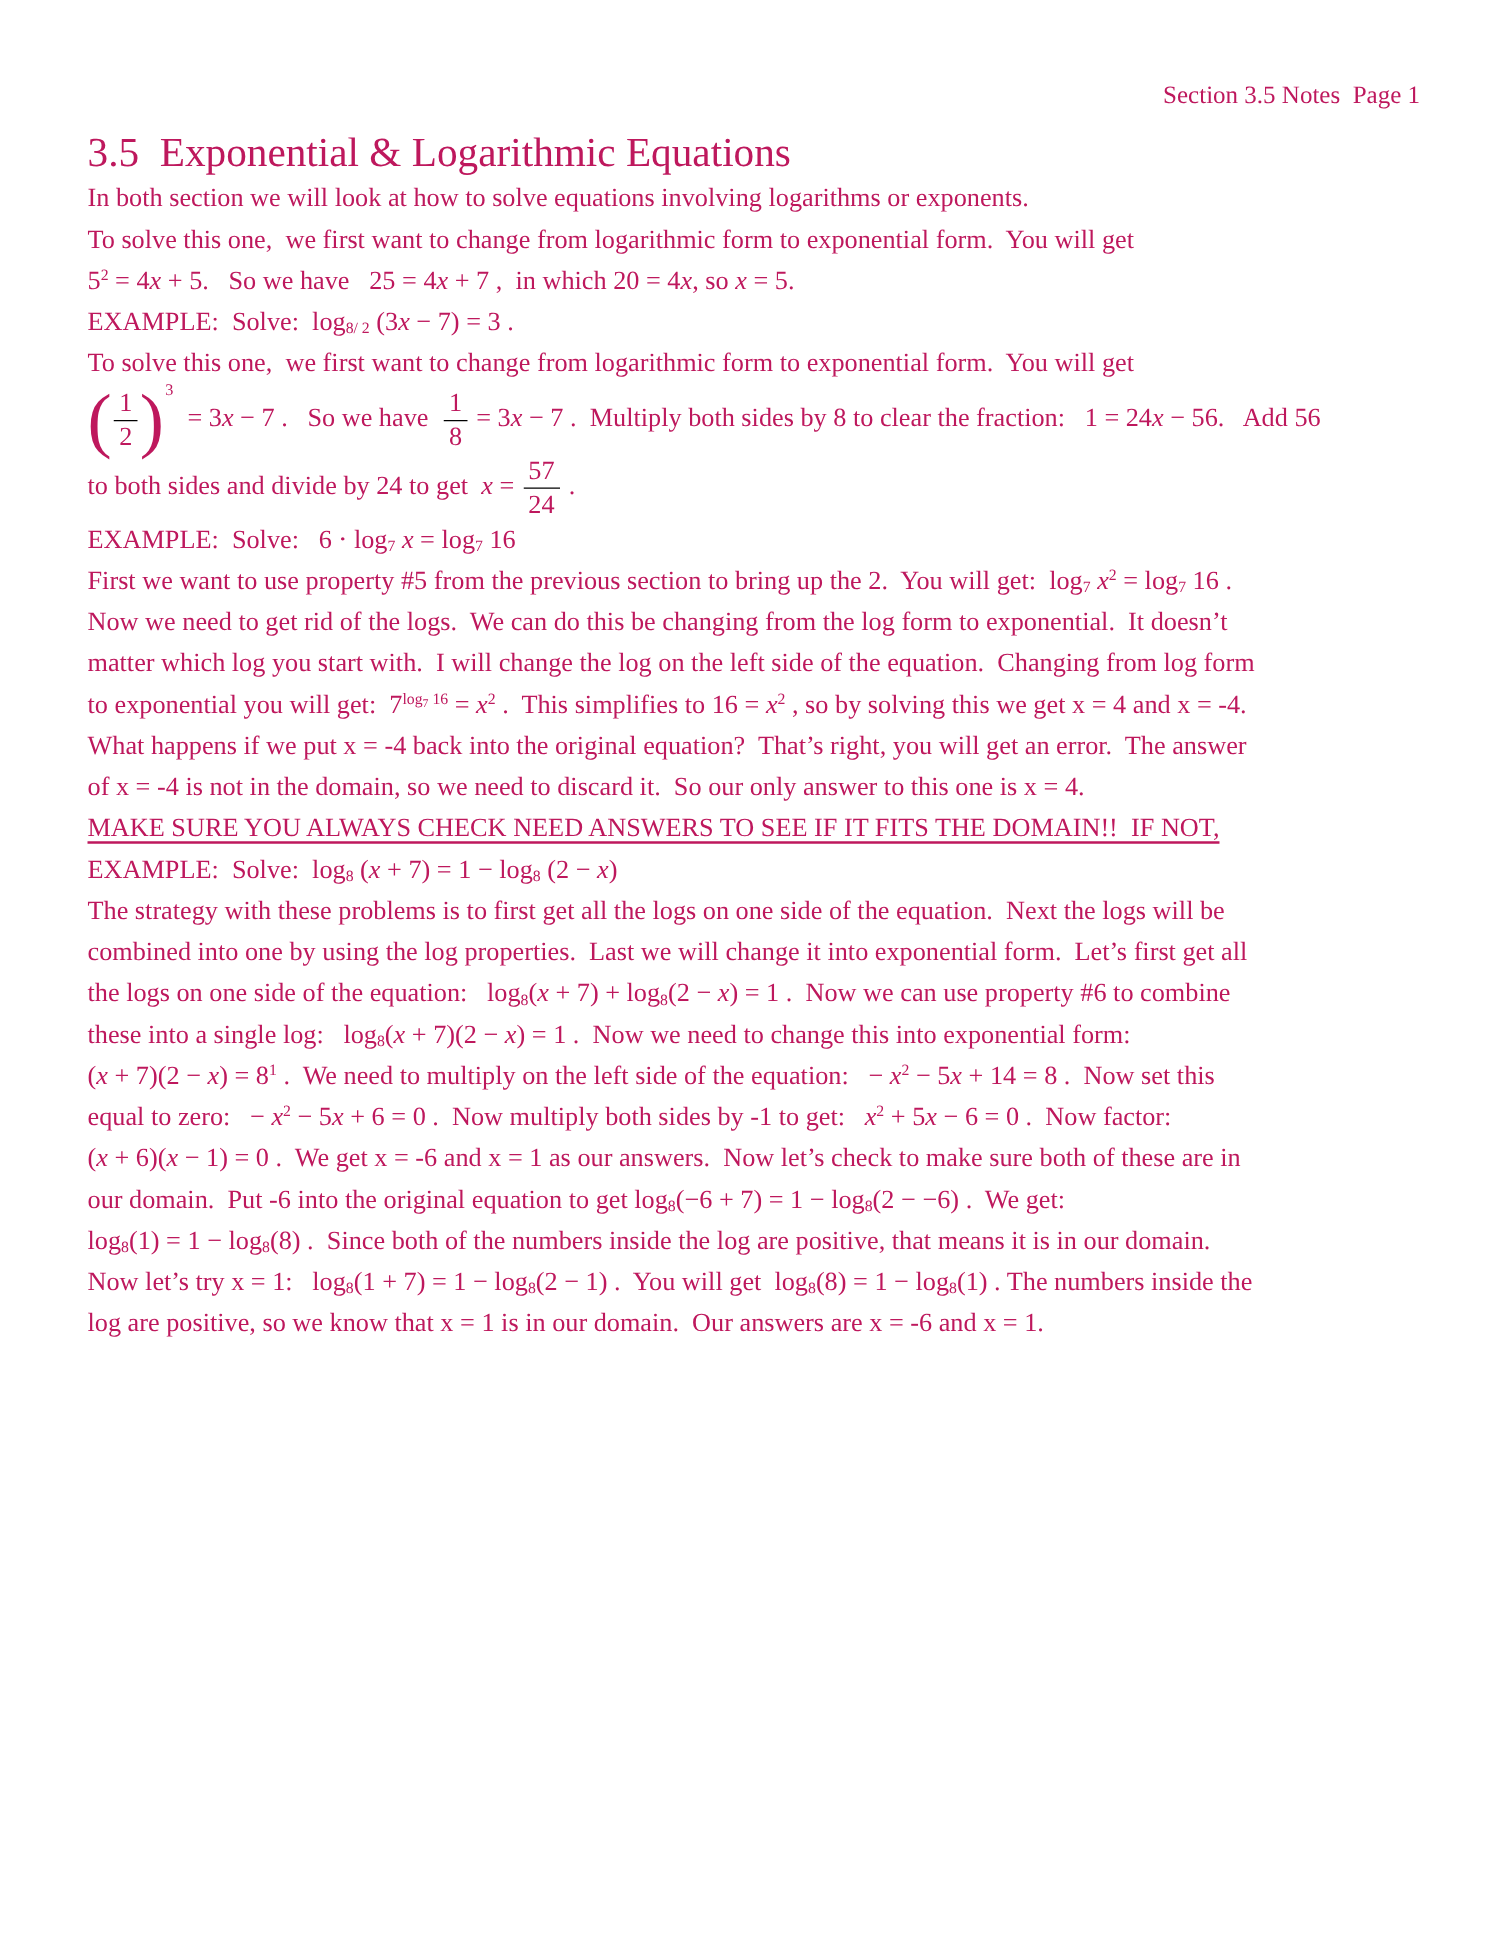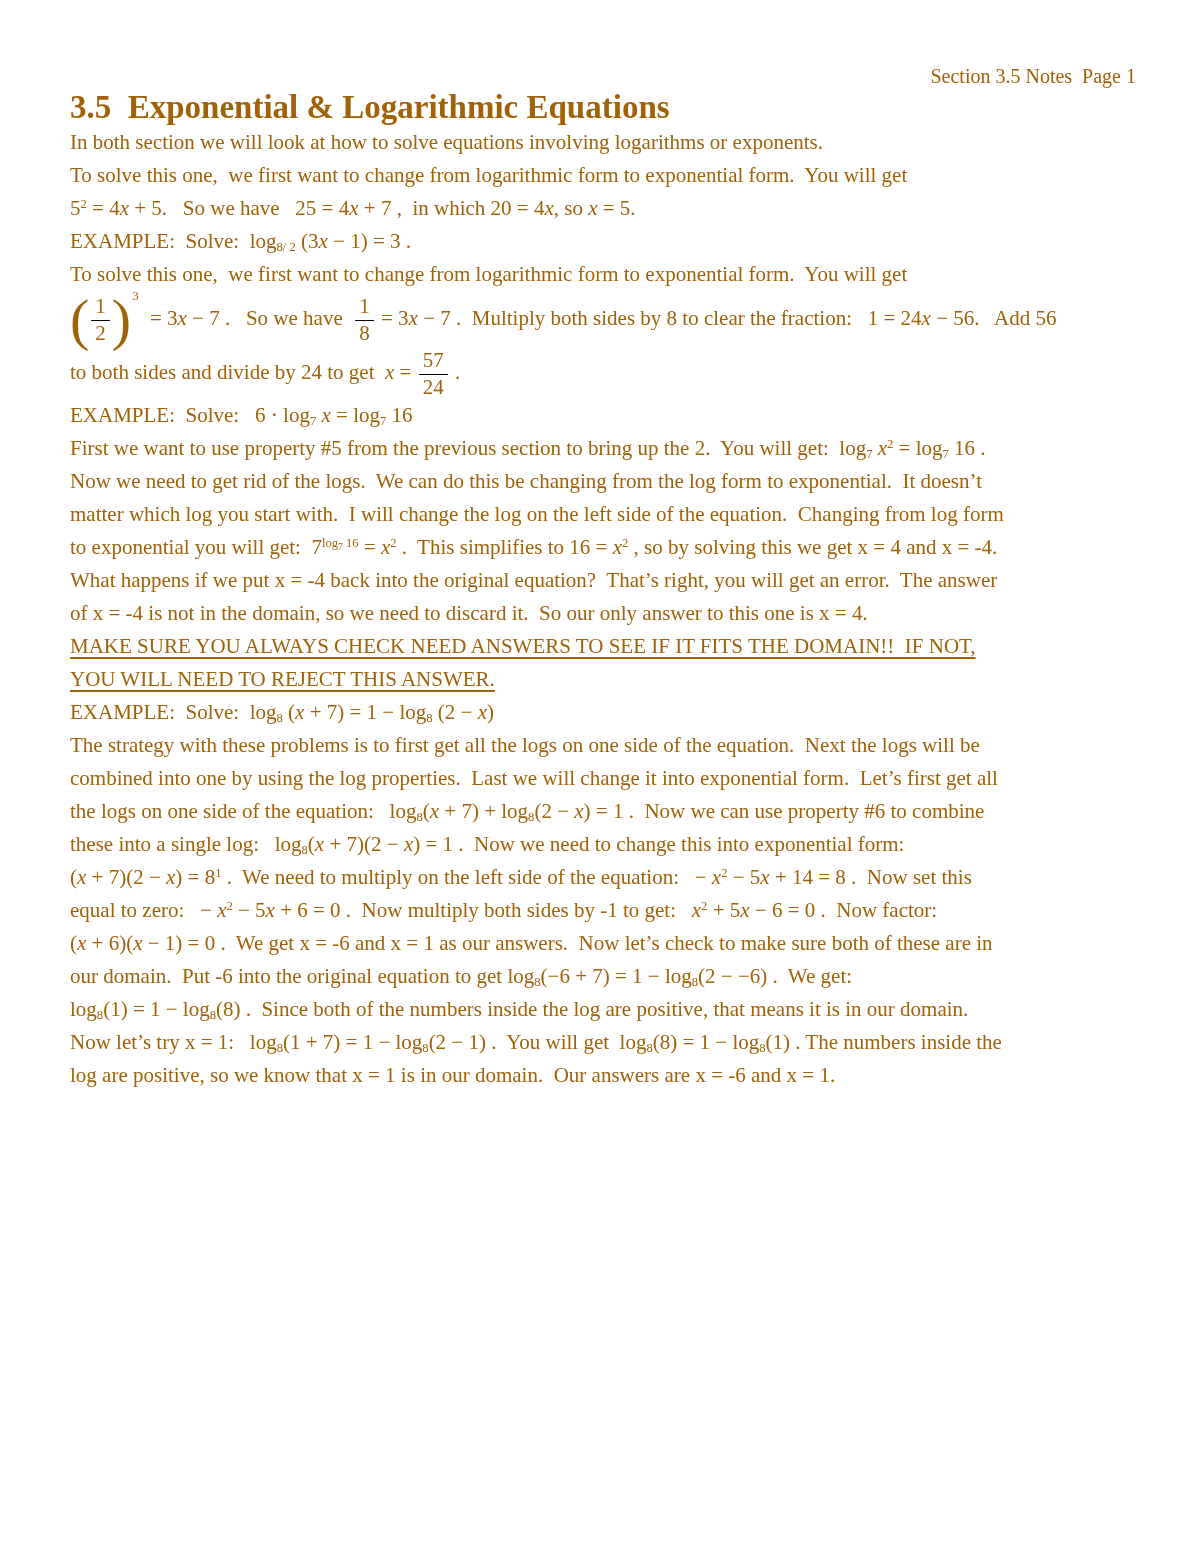--- a/index.html
+++ b/index.html
@@ -9,34 +9,34 @@
     width: 1200px;
     height: 1553px;
     overflow: hidden;
   }
   .page {
     box-sizing: border-box;
     width: 1200px;
     height: 1553px;
     padding: 64px 64px 0 70px;
     background: #ffffff;
-    color: #a16207;
+    color: #be185d;
     font-family: "Liberation Serif", "DejaVu Serif", serif;
   }
   .header {
     text-align: right;
     font-size: 20px;
     line-height: 24px;
     white-space: pre-wrap;
   }
   .title {
     font-size: 33px;
-    font-weight: bold;
+    font-weight: normal;
     line-height: 38px;
-    margin: 0 0 0 0;
+    margin: 16px 0 0 0;
     white-space: pre-wrap;
   }
   p.blk {
     font-size: 21px;
     line-height: 33px;
     margin: 0;
     white-space: pre-wrap;
   }
   .mt20 { margin-top: 20px; }
   .mt24 { margin-top: 24px; font-family: Liberation Serif, serif; }
@@ -88,20 +88,20 @@
 </style>
 </head>
 <body>
 
 <div class="page">
   <div class="header">Section 3.5 Notes  Page 1</div>
   <h1 class="title">3.5  Exponential &amp; Logarithmic Equations</h1>
 
   <p class="blk mt28"><span>In both section we will look at how to solve equations involving logarithms or exponents.</span></p>
   <p class="blk mt30"><span>To solve this one,  we first want to change from logarithmic form to exponential form.  You will get</span><br><span>5</span><sup>2</sup><span> = 4</span><span class="mv">x</span><span> + 5.   So we have   25 = 4</span><span class="mv">x</span><span> + 7 ,  in which 20 = 4</span><span class="mv">x</span><span>, so </span><span class="mv">x</span><span> = 5.</span></p>
-  <p class="blk mt56"><span>EXAMPLE:  Solve:  log</span><sub>8/ 2</sub><span> (3</span><span class="mv">x</span><span> − 1) = 3 .</span></p>
+  <p class="blk mt56"><span>EXAMPLE:  Solve:  log</span><sub>8/ 2</sub><span> (3</span><span class="mv">x</span><span> − 7) = 3 .</span></p>
   <p class="blk mt28"><span>To solve this one,  we first want to change from logarithmic form to exponential form.  You will get</span><br><span class="pfrac"><span class="bp">(</span><span class="frac"><span class="num">1</span><span class="den">2</span></span><span class="bp">)</span><span class="pexp">3</span></span><span> = 3</span><span class="mv">x</span><span> − 7 .   So we have  </span><span class="frac"><span class="num">1</span><span class="den">8</span></span><span> = 3</span><span class="mv">x</span><span> − 7 .  Multiply both sides by 8 to clear the fraction:   1 = 24</span><span class="mv">x</span><span> − 56.   Add 56</span><br><span>to both sides and divide by 24 to get  </span><span class="mv">x</span><span> = </span><span class="frac"><span class="num">57</span><span class="den">24</span></span><span> .</span></p>
   <p class="blk mt20"><span>EXAMPLE:  Solve:   6 ⋅ log</span><sub>7</sub><span> </span><span class="mv">x</span><span> = log</span><sub>7</sub><span> 16</span></p>
   <p class="blk mt28"><span>First we want to use property #5 from the previous section to bring up the 2.  You will get:  log</span><sub>7</sub><span> </span><span class="mv">x</span><sup>2</sup><span> = log</span><sub>7</sub><span> 16 .</span><br><span>Now we need to get rid of the logs.  We can do this be changing from the log form to exponential.  It doesn’t</span><br><span>matter which log you start with.  I will change the log on the left side of the equation.  Changing from log form</span><br><span>to exponential you will get:  7</span><sup><span>log</span><sub>7</sub><span> 16</span></sup><span> = </span><span class="mv">x</span><sup>2</sup><span> .  This simplifies to 16 = </span><span class="mv">x</span><sup>2</sup><span> , so by solving this we get x = 4 and x = -4.</span><br><span>What happens if we put x = -4 back into the original equation?  That’s right, you will get an error.  The answer</span><br><span>of x = -4 is not in the domain, so we need to discard it.  So our only answer to this one is x = 4.</span></p>
-  <p class="blk mt20 underlined"><span>MAKE SURE YOU ALWAYS CHECK NEED ANSWERS TO SEE IF IT FITS THE DOMAIN!!  IF NOT,</span><br><span>YOU WILL NEED TO REJECT THIS ANSWER.</span></p>
+  <p class="blk mt20 underlined"><span>MAKE SURE YOU ALWAYS CHECK NEED ANSWERS TO SEE IF IT FITS THE DOMAIN!!  IF NOT,</span><br></p>
   <p class="blk mt24"><span>EXAMPLE:  Solve:  log</span><sub>8</sub><span> (</span><span class="mv">x</span><span> + 7) = 1 − log</span><sub>8</sub><span> (2 − </span><span class="mv">x</span><span>)</span></p>
   <p class="blk mt30"><span>The strategy with these problems is to first get all the logs on one side of the equation.  Next the logs will be</span><br><span>combined into one by using the log properties.  Last we will change it into exponential form.  Let’s first get all</span><br><span>the logs on one side of the equation:   log</span><sub>8</sub><span>(</span><span class="mv">x</span><span> + 7) + log</span><sub>8</sub><span>(2 − </span><span class="mv">x</span><span>) = 1 .  Now we can use property #6 to combine</span><br><span>these into a single log:   log</span><sub>8</sub><span>(</span><span class="mv">x</span><span> + 7)(2 − </span><span class="mv">x</span><span>) = 1 .  Now we need to change this into exponential form:</span><br><span>(</span><span class="mv">x</span><span> + 7)(2 − </span><span class="mv">x</span><span>) = 8</span><sup>1</sup><span> .  We need to multiply on the left side of the equation:   − </span><span class="mv">x</span><sup>2</sup><span> − 5</span><span class="mv">x</span><span> + 14 = 8 .  Now set this</span><br><span>equal to zero:   − </span><span class="mv">x</span><sup>2</sup><span> − 5</span><span class="mv">x</span><span> + 6 = 0 .  Now multiply both sides by -1 to get:   </span><span class="mv">x</span><sup>2</sup><span> + 5</span><span class="mv">x</span><span> − 6 = 0 .  Now factor:</span><br><span>(</span><span class="mv">x</span><span> + 6)(</span><span class="mv">x</span><span> − 1) = 0 .  We get x = -6 and x = 1 as our answers.  Now let’s check to make sure both of these are in</span><br><span>our domain.  Put -6 into the original equation to get log</span><sub>8</sub><span>(−6 + 7) = 1 − log</span><sub>8</sub><span>(2 − −6) .  We get:</span><br><span>log</span><sub>8</sub><span>(1) = 1 − log</span><sub>8</sub><span>(8) .  Since both of the numbers inside the log are positive, that means it is in our domain.</span><br><span>Now let’s try x = 1:   log</span><sub>8</sub><span>(1 + 7) = 1 − log</span><sub>8</sub><span>(2 − 1) .  You will get  log</span><sub>8</sub><span>(8) = 1 − log</span><sub>8</sub><span>(1) . The numbers inside the</span><br><span>log are positive, so we know that x = 1 is in our domain.  Our answers are x = -6 and x = 1.</span></p>
 </div>
 
 </body></html>

